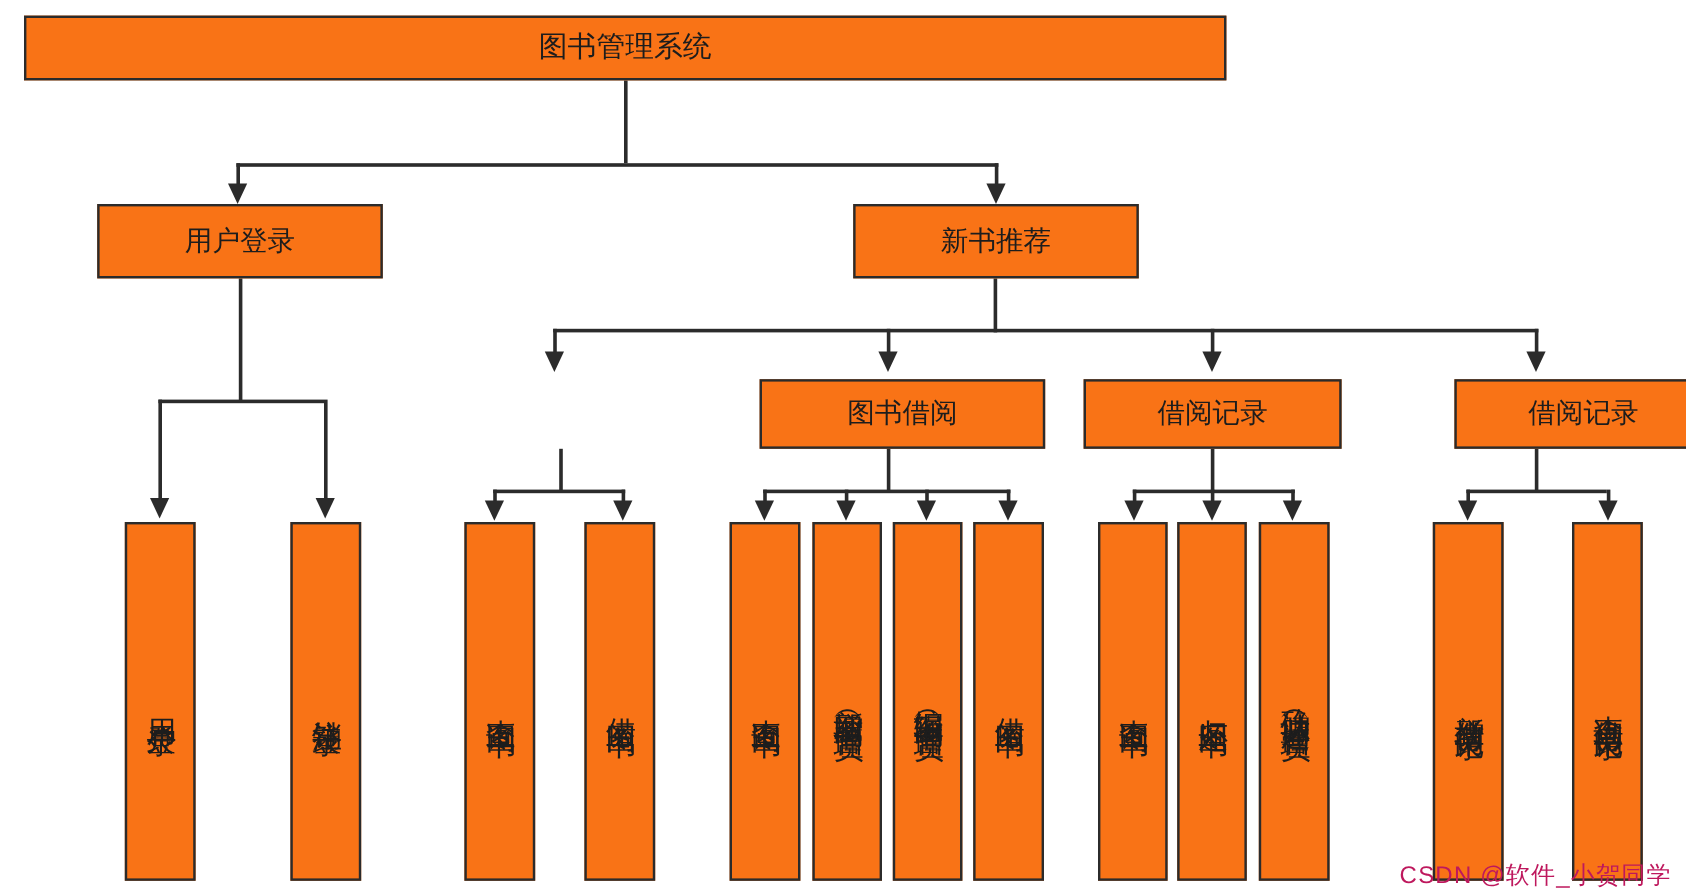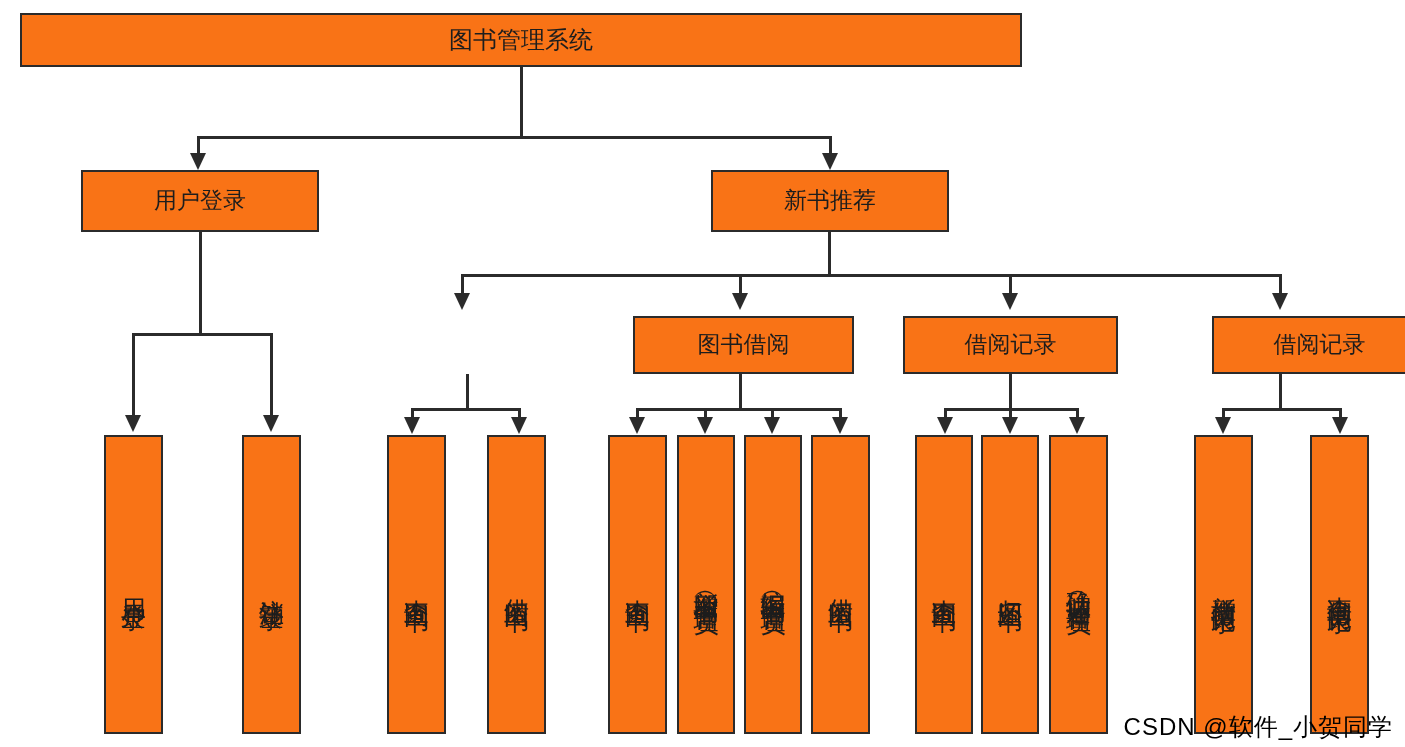--- a/index.html
+++ b/index.html
@@ -69,22 +69,22 @@
     height: 0;
     border-left: 8px solid transparent;
     border-right: 8px solid transparent;
     border-top: 17px solid #2b2b2b;
     z-index: 2;
   }
   .watermark {
     position: absolute;
     right: 12px;
     bottom: 4px;
-    font-size: 24px;
-    color: #000000;
+    font-size: 20px;
+    color: #be185d;
     letter-spacing: 1px;
     white-space: nowrap;
     z-index: 5;
     font-family: "Liberation Sans", "DejaVu Sans", sans-serif;
   }
 </style>
 </head>
 <body>
 
 <div id="canvas">
@@ -120,21 +120,21 @@
   <div class="ln hline" style="left:461px; top:274px; width:821px;"></div>
   <div class="ln vline" style="left:461px; top:274px; height:22px;"></div>
   <div class="arrow" style="left:454px; top:293px;"></div>
   <div class="ln vline" style="left:739px; top:274px; height:22px;"></div>
   <div class="arrow" style="left:732px; top:293px;"></div>
   <div class="ln vline" style="left:1009px; top:274px; height:22px;"></div>
   <div class="arrow" style="left:1002px; top:293px;"></div>
   <div class="ln vline" style="left:1279px; top:274px; height:22px;"></div>
   <div class="arrow" style="left:1272px; top:293px;"></div>
 
-  <div class="node h-node" style="left:633px; top:316px; width:221px; height:58px;">
+  <div class="node h-node" style="left:633px; top:316px; width:238px; height:58px;">
     <span class="lbl">图书借阅</span>
   </div>
   <div class="node h-node" style="left:903px; top:316px; width:215px; height:58px;">
     <span class="lbl">借阅记录</span>
   </div>
   <div class="node h-node" style="left:1212px; top:316px; width:215px; height:58px;">
     <span class="lbl">借阅记录</span>
   </div>
 
   <div class="ln vline" style="left:466px; top:374px; height:36px;"></div>

